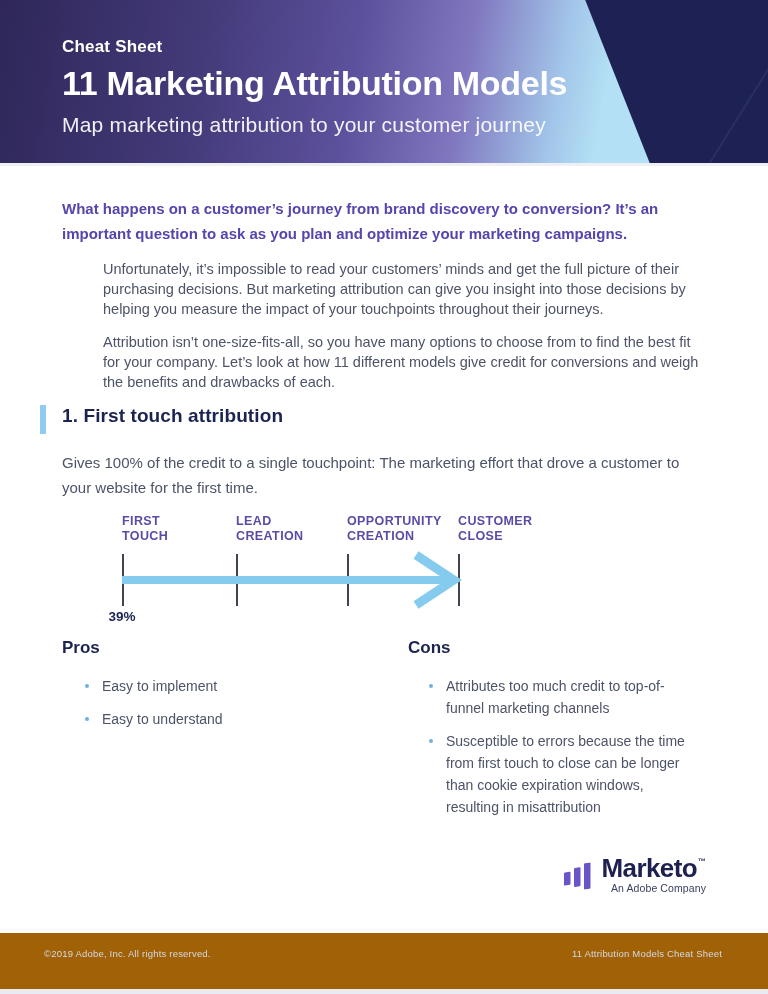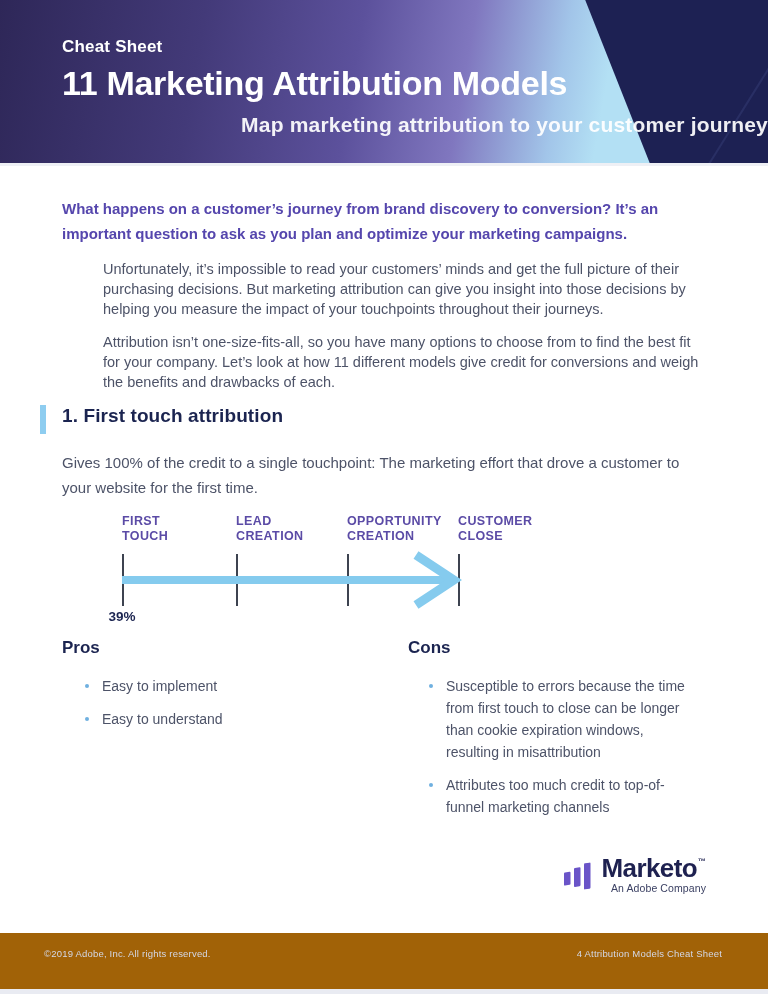--- a/index.html
+++ b/index.html
@@ -11,21 +11,21 @@
   .header { position:relative; height:163px; width:100%;
     background:linear-gradient(100deg,#2e2758 0%,#433a79 26%,#5c519c 46%,#8077bf 60%,#a2c5e9 72%,#b3e0f4 78%,#b3e0f4 100%);
     overflow:hidden; }
   .header-navy { position:absolute; inset:0; background:#1d2153;
     clip-path:polygon(76.2% 0, 100% 0, 100% 100%, 84.6% 100%); }
   .header-navy-line { position:absolute; top:-30px; right:18px; width:2px; height:260px;
     background:rgba(130,150,230,0.12); transform:rotate(32deg); }
   .header-text { position:relative; z-index:2; padding:37px 0 0 62px; }
   .eyebrow { color:#ffffff; font-size:17px; font-weight:700; letter-spacing:0.2px; margin-bottom:7px; }
   .title { color:#ffffff; font-size:34px; font-weight:700; letter-spacing:-0.3px; margin-bottom:10px; }
-  .subtitle { color:rgba(255,255,255,0.93); font-size:21px; font-weight:700; letter-spacing:0.2px;text-align:right; }
+  .subtitle { color:rgba(255,255,255,0.93); font-size:21px; font-weight:400; letter-spacing:0.2px; }
   .header-sep { height:3px; background:#eef0f5; }
 
   
   .main { padding:30px 62px 0 62px; }
   .lead { color:#5546ad; font-size:15px; font-weight:700; line-height:25px; margin-bottom:13px; }
   .body-p { color:#4d5368; font-size:14.5px; line-height:20px; margin-bottom:13px;margin-left:41px; }
 
   .section-heading { color:#695cc0; font-size:25px; font-weight:400;
     letter-spacing:5px; word-spacing:7px; margin:27px 0 29px 0; }
 
@@ -137,22 +137,22 @@
       <div class="col-pros">
         <h4 class="col-heading">Pros</h4>
         <ul class="pc-list">
           <li>Easy to implement</li>
           <li>Easy to understand</li>
         </ul>
       </div>
       <div class="col-cons">
         <h4 class="col-heading">Cons</h4>
         <ul class="pc-list">
+          <li>Attributes too much credit to top-of-funnel marketing channels</li>
           <li>Susceptible to errors because the time from first touch to close can be longer than cookie expiration windows, resulting in misattribution</li>
-          <li>Attributes too much credit to top-of-funnel marketing channels</li>
         </ul>
       </div>
     </div>
 
     <div class="logo-row">
       <svg class="logo-icon" width="32" height="38" viewBox="0 0 32 38">
         <g fill="#6a54c8" transform="skewY(-9)">
           <rect x="2" y="17" width="6.5" height="13" rx="1"></rect>
           <rect x="12" y="14" width="6.5" height="19" rx="1"></rect>
           <rect x="22" y="11" width="6.5" height="26" rx="1"></rect>
@@ -164,17 +164,17 @@
           <span class="tm">™</span>
         </div>
         <div class="tagline">An Adobe Company</div>
       </div>
     </div>
 
   </main>
 
   <footer class="footer">
     <span>©2019 Adobe, Inc. All rights reserved.</span>
-    <span>4 Attribution Models Cheat Sheet</span>
+    <span>11 Attribution Models Cheat Sheet</span>
   </footer>
   <div class="bottom-strip"></div>
 
 </div>
 
 </body></html>

